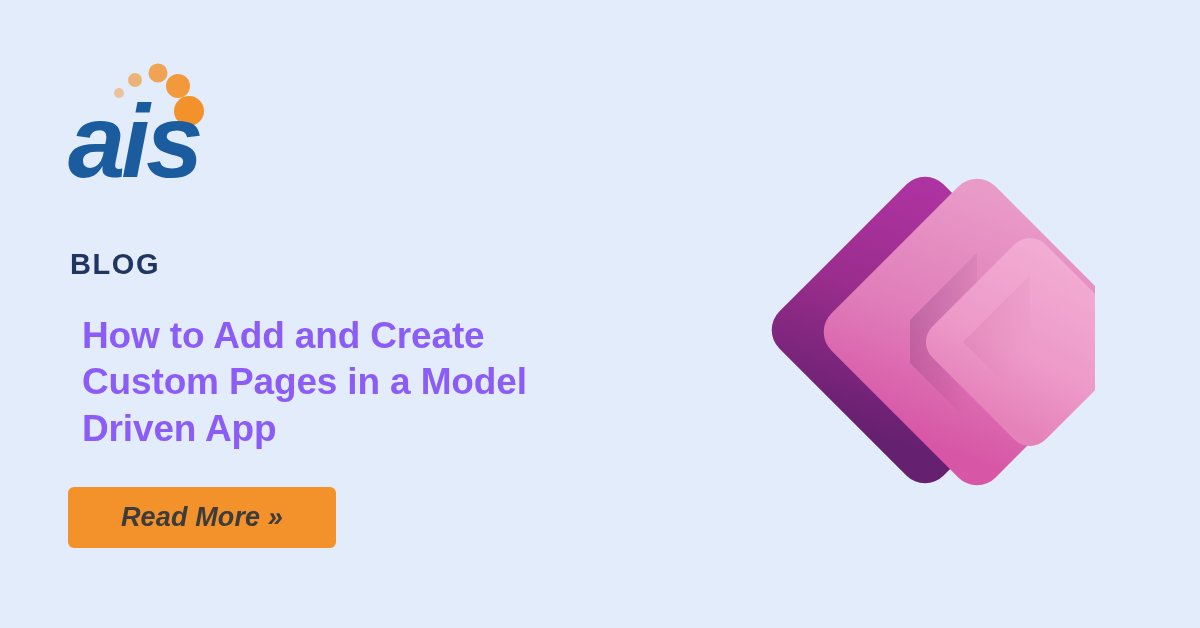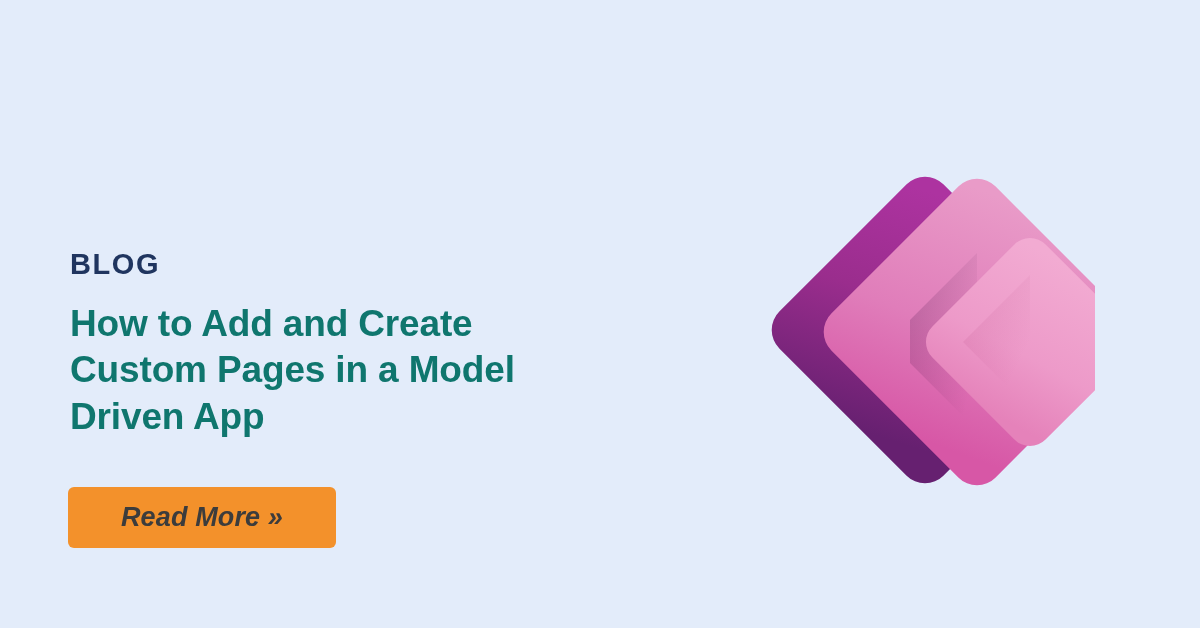--- a/index.html
+++ b/index.html
@@ -58,22 +58,22 @@
   
   .headline {
     position: absolute;
     left: 2px;
     top: 301px;
     width: 540px;
     font-size: 37px;
     font-weight: bold;
     line-height: 1.25;
     letter-spacing: -0.004em;
-    color: #0f766e;
-    margin: 0;
+    color: #8b5cf6;
+    margin: 12px;
   }
 
   
   .cta {
     position: absolute;
     left: 0px;
     top: 487px;
     width: 268px;
     height: 61px;
     background: #f3912b;
@@ -106,20 +106,34 @@
     display: block;
   }
 </style>
 </head>
 <body>
 
 <div class="card">
 
   <div class="content">
 
+    <div class="brand-logo">
+      <svg width="240" height="140" viewBox="0 0 240 140" xmlns="http://www.w3.org/2000/svg">
+
+        <g>
+          <circle cx="51" cy="38" r="5" fill="#f3912b" opacity="0.45"></circle>
+          <circle cx="67" cy="25" r="7" fill="#f3912b" opacity="0.62"></circle>
+          <circle cx="90" cy="18" r="9.5" fill="#f3912b" opacity="0.80"></circle>
+          <circle cx="110" cy="31" r="12" fill="#f3912b" opacity="0.92"></circle>
+          <circle cx="121" cy="56" r="15" fill="#f3912b" opacity="1"></circle>
+        </g>
+
+        <text x="0" y="122" font-family="'Liberation Sans', sans-serif" font-size="103" font-weight="bold" font-style="italic" letter-spacing="-4" fill="#1b5c9e">ais</text>
+      </svg>
+    </div>
 
     <div class="eyebrow">BLOG</div>
 
     <h1 class="headline">How to Add and Create Custom Pages in a Model Driven App</h1>
 
     <button class="cta">
       <span class="cta-label">Read More »</span>
     </button>
 
   </div>

